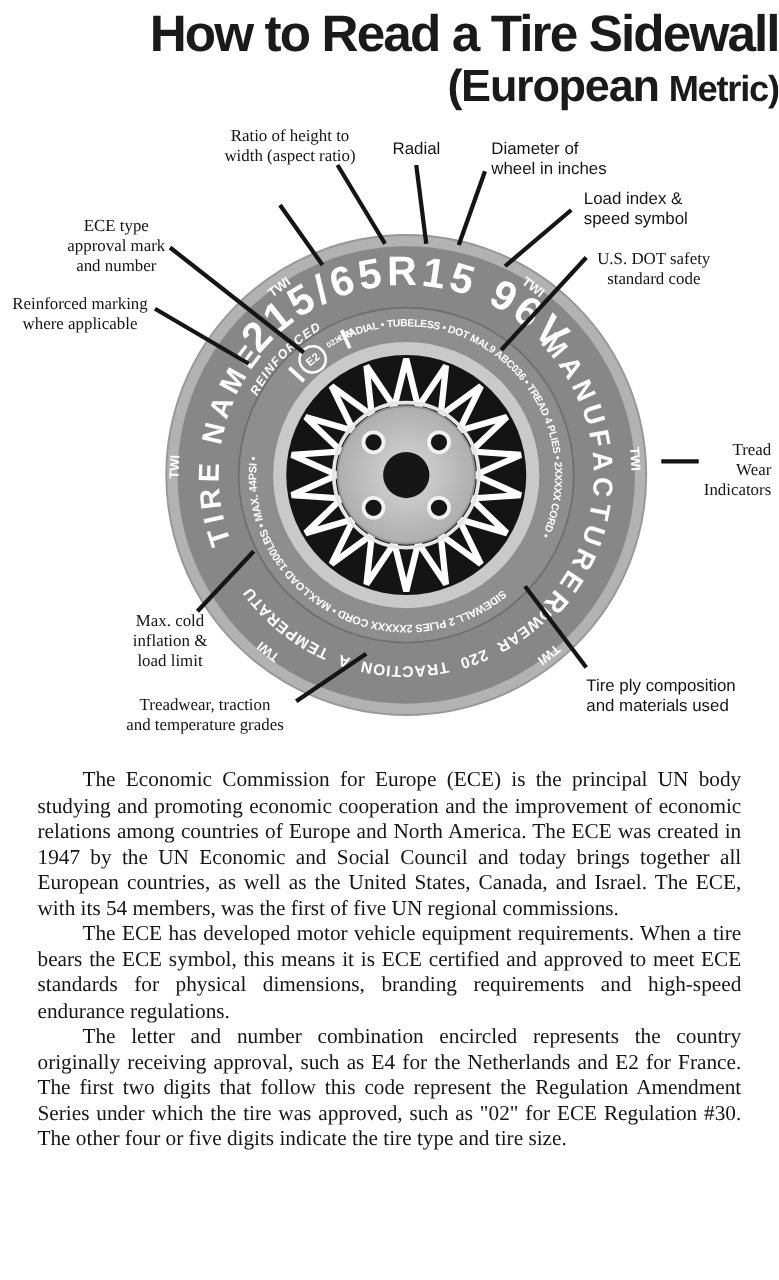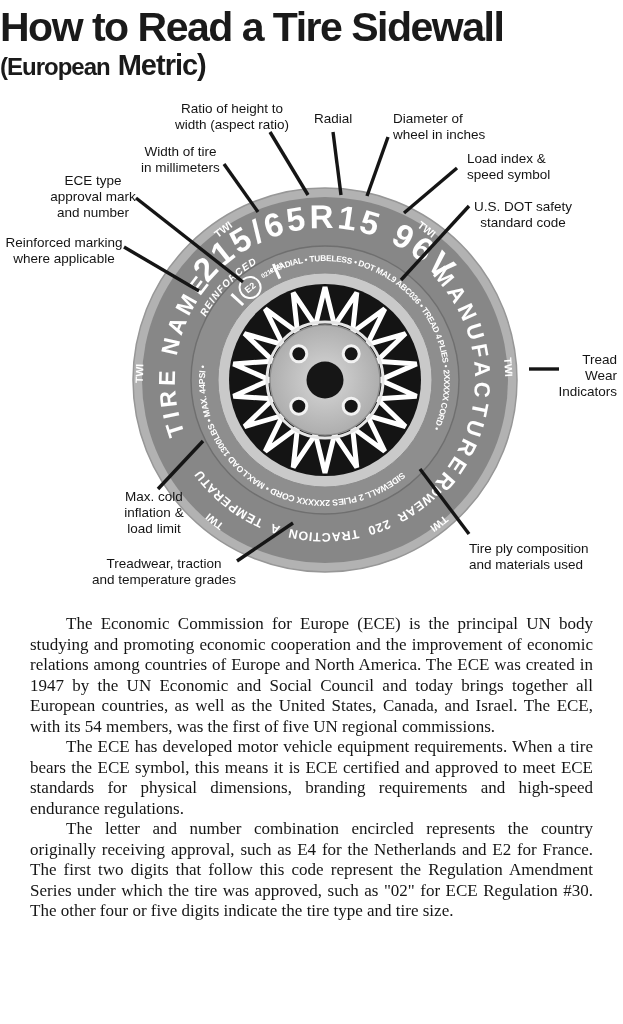--- a/index.html
+++ b/index.html
@@ -1,31 +1,31 @@
 <!DOCTYPE html>
 <html><head>
 <meta charset="utf-8">
 <style>
   html,body{margin:0;padding:0;}
   .page{
     position:relative;width:623px;height:1024px;background:#ffffff;
     overflow:hidden;font-family:"Liberation Sans",sans-serif;color:#141414;
   }
-  .title-block{position:absolute;top:0;left:0;width:623px;text-align:left;}
+  .title-block{position:absolute;top:0;left:0;width:623px;text-align:right;}
   .title-line1{font-size:41px;font-weight:bold;letter-spacing:-1.5px;line-height:1.1;margin-top:5px;color:#1a1a1a;}
   .title-line2{font-weight:bold;color:#1a1a1a;line-height:1.0;margin-top:1px;}
-  .title-line2 .big{font-size:24px;letter-spacing:-1px;}
+  .title-line2 .big{font-size:36px;letter-spacing:-1px;}
   .title-line2 .small{font-size:29px;letter-spacing:-1px;margin-left:8px;}
   .diagram{position:absolute;top:95px;left:0;width:623px;height:517px;}
   .tire-svg{position:absolute;top:0;left:0;}
   .callout{
     position:absolute;font-size:13.5px;line-height:1.18;color:#141414;
     white-space:pre-line;
   }
-  .c-center{text-align:center;}
+  .c-center{text-align:center;font-family:Liberation Serif, serif;}
   .c-left{text-align:left;}
   .tire-text{fill:#ffffff;font-family:"Liberation Sans",sans-serif;font-weight:bold;}
   .callout-line{stroke:#151515;stroke-width:3.4;fill:none;}
   .tick{stroke:#ffffff;stroke-width:3;}
   .body-text{
     position:absolute;top:614px;left:30px;width:563px;
     font-family:"Liberation Serif","DejaVu Serif",serif;
     font-size:17px;line-height:20.5px;text-align:justify;color:#151515;
   }
   .body-text p{margin:0;text-indent:36px;}
@@ -130,35 +130,33 @@
         <line class="callout-line" x1="237" y1="466" x2="293" y2="428"></line>
         <line class="callout-line" x1="420" y1="374" x2="469" y2="439"></line>
       </g>
     </svg>
 
     <div class="callout c-center" style="left:152px;top:6px;width:160px;">Ratio of height to
 width (aspect ratio)</div>
     <div class="callout c-left" style="left:314px;top:16px;width:60px;">Radial</div>
     <div class="callout c-left" style="left:393px;top:16px;width:115px;">Diameter of
 wheel in inches</div>
-    <div class="callout c-center" style="left:118px;top:49px;width:125px;">Width of tire
-in millimeters</div>
     <div class="callout c-left" style="left:467px;top:56px;width:115px;">Load index &amp;
 speed symbol</div>
     <div class="callout c-center" style="left:38px;top:78px;width:110px;">ECE type
 approval mark
 and number</div>
     <div class="callout c-center" style="left:468px;top:104px;width:110px;">U.S. DOT safety
 standard code</div>
     <div class="callout c-center" style="left:0px;top:140px;width:128px;">Reinforced marking
 where applicable</div>
     <div class="callout c-center" style="left:553px;top:257px;width:64px;text-align:right;">Tread
 Wear
 Indicators</div>
-    <div class="callout c-center" style="left:116px;top:394px;width:76px;">Max. cold
+    <div class="callout c-center" style="left:98px;top:394px;width:76px;">Max. cold
 inflation &amp;
 load limit</div>
     <div class="callout c-center" style="left:80px;top:461px;width:168px;">Treadwear, traction
 and temperature grades</div>
     <div class="callout c-left" style="left:440px;top:446px;width:140px;margin-left:29px;">Tire ply composition
 and materials used</div>
   </div>
 
   <div class="body-text">
     <p>The Economic Commission for Europe (ECE) is the principal UN body studying and promoting economic cooperation and the improvement of economic relations among countries of Europe and North America. The ECE was created in 1947 by the UN Economic and Social Council and today brings together all European countries, as well as the United States, Canada, and Israel. The ECE, with its 54 members, was the first of five UN regional commissions.</p>

